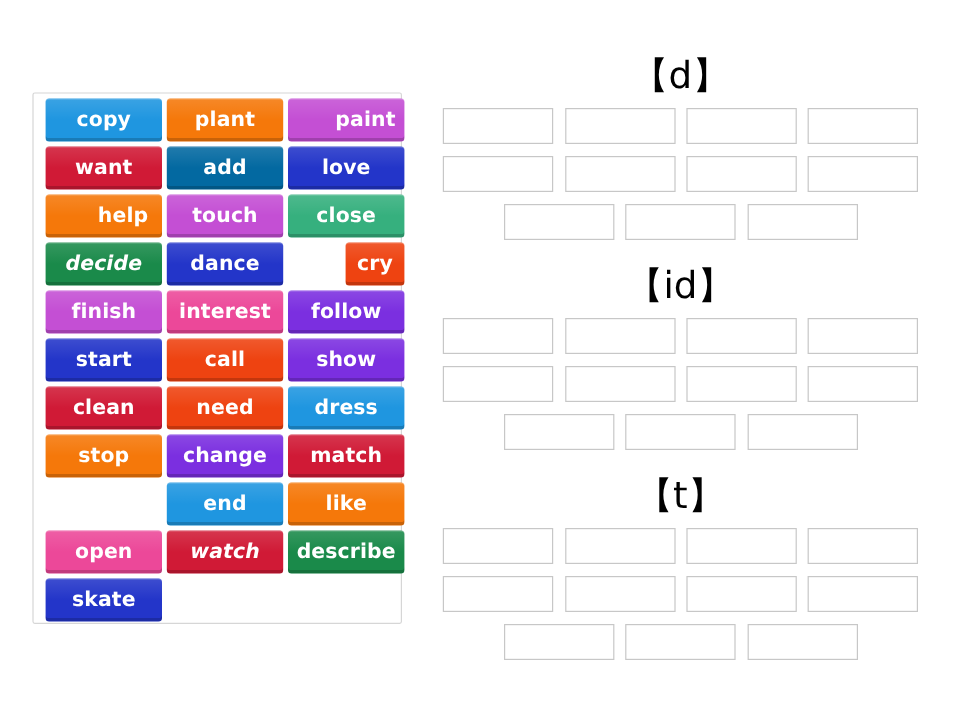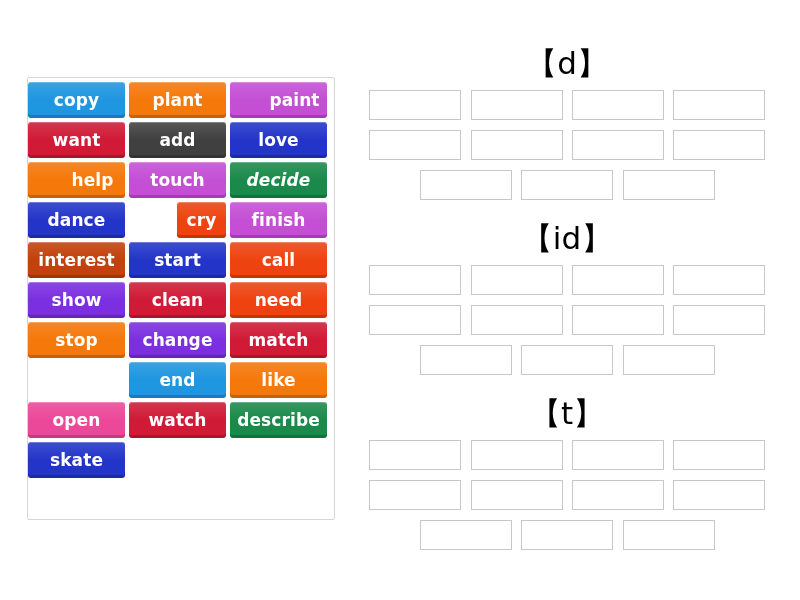--- a/index.html
+++ b/index.html
@@ -22,21 +22,21 @@
       top: 77px;
       width: 308px;
       height: 443px;
       border: 1px solid #d6d6d6;
       border-radius: 2px;
       background: #ffffff;
       box-sizing: border-box;
     }
     .tile-grid {
       position: absolute;
-      left: 0;
+      left: 10px;
       top: 4px;
       display: grid;
       grid-template-columns: 97px 97px 97px;
       grid-auto-rows: 36px;
       column-gap: 4px;
       row-gap: 4px;
     }
     .tile {
       position: relative;
       border-radius: 3px;
@@ -87,42 +87,45 @@
 <body>
 
 <div class="stage">
 
   <div class="tile-panel">
     <div class="tile-grid" id="tile-grid">
         <div class="tile" style="background: rgb(31, 150, 224);">copy</div>
         <div class="tile" style="background: rgb(245, 120, 10);">plant</div>
         <div class="tile" style="background: rgb(196, 79, 212); padding-left: 32px;">paint</div>
         <div class="tile" style="background: rgb(208, 26, 54);">want</div>
-        <div class="tile" style="background: #404040; text-align: center;">add</div>
+        <div class="tile" style="background: #0369a1; text-align: center;">add</div>
         <div class="tile" style="background: rgb(35, 53, 201);">love</div>
         <div class="tile" style="background: rgb(245, 120, 10); padding-left: 32px;">help</div>
         <div class="tile" style="background: rgb(196, 79, 212);">touch</div>
+        <div class="tile" style="background: rgb(54, 176, 126);">close</div>
         <div class="tile" style="background: rgb(26, 138, 74); font-style: italic;">decide</div>
         <div class="tile" style="background: rgb(35, 53, 201);">dance</div>
         <div class="tile" style="background: rgb(238, 67, 17); margin-left: 48px;">cry</div>
         <div class="tile" style="background: rgb(196, 79, 212);">finish</div>
-        <div class="tile" style="background: #c2410c;">interest</div>
+        <div class="tile" style="background: #ec4899;">interest</div>
+        <div class="tile" style="background: rgb(123, 47, 224);">follow</div>
         <div class="tile" style="background: rgb(35, 53, 201);">start</div>
         <div class="tile" style="background: rgb(238, 67, 17);">call</div>
         <div class="tile" style="background: rgb(123, 47, 224);">show</div>
         <div class="tile" style="background: rgb(208, 26, 54);">clean</div>
         <div class="tile" style="background: rgb(238, 67, 17);">need</div>
+        <div class="tile" style="background: rgb(31, 150, 224);">dress</div>
         <div class="tile" style="background: rgb(245, 120, 10);">stop</div>
         <div class="tile" style="background: rgb(123, 47, 224);">change</div>
         <div class="tile" style="background: rgb(208, 26, 54);">match</div>
         <div class="tile" style="background: #b91c1c; margin-top: 37px;">look</div>
         <div class="tile" style="background: rgb(31, 150, 224);">end</div>
         <div class="tile" style="background: rgb(245, 120, 10);">like</div>
         <div class="tile" style="background: #ec4899;">open</div>
-        <div class="tile" style="background: rgb(208, 26, 54);">watch</div>
+        <div class="tile" style="background: rgb(208, 26, 54); font-style: italic;">watch</div>
         <div class="tile" style="background: rgb(26, 138, 74);">describe</div>
         <div class="tile" style="background: rgb(35, 53, 201);">skate</div>
       </div>
   </div>
 
   <div class="group" style="top:45px;">
     <div class="group-title" style="top:0;">【d】</div>
     <div class="slots"></div>
   <div class="slot" style="left: 0px; top: 45px;"></div>
       <div class="slot" style="left: 102px; top: 45px;"></div>

